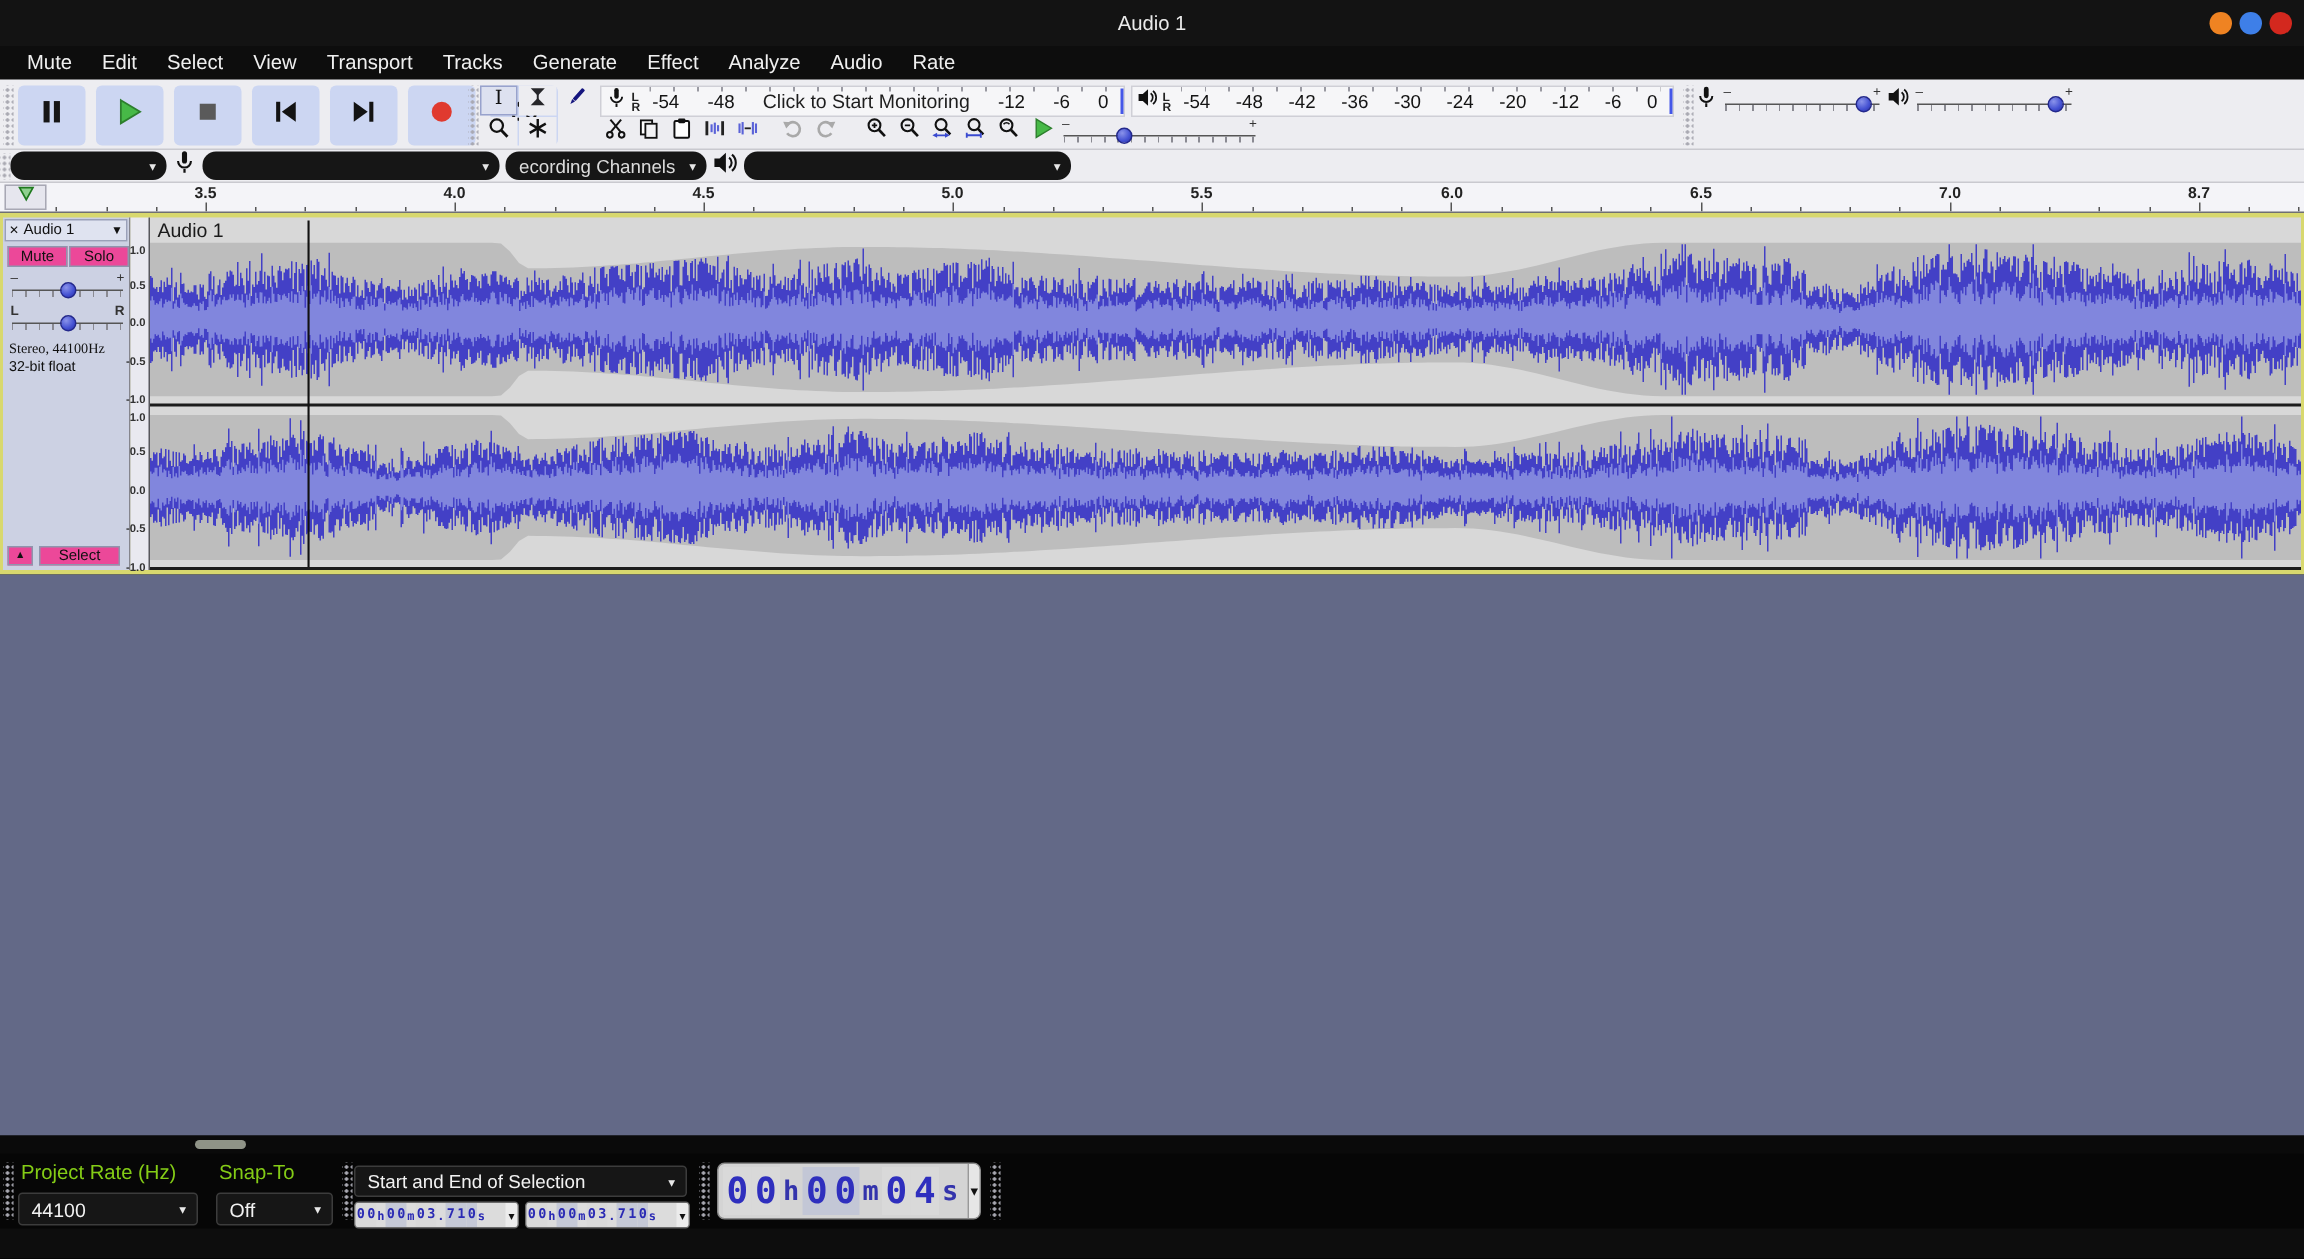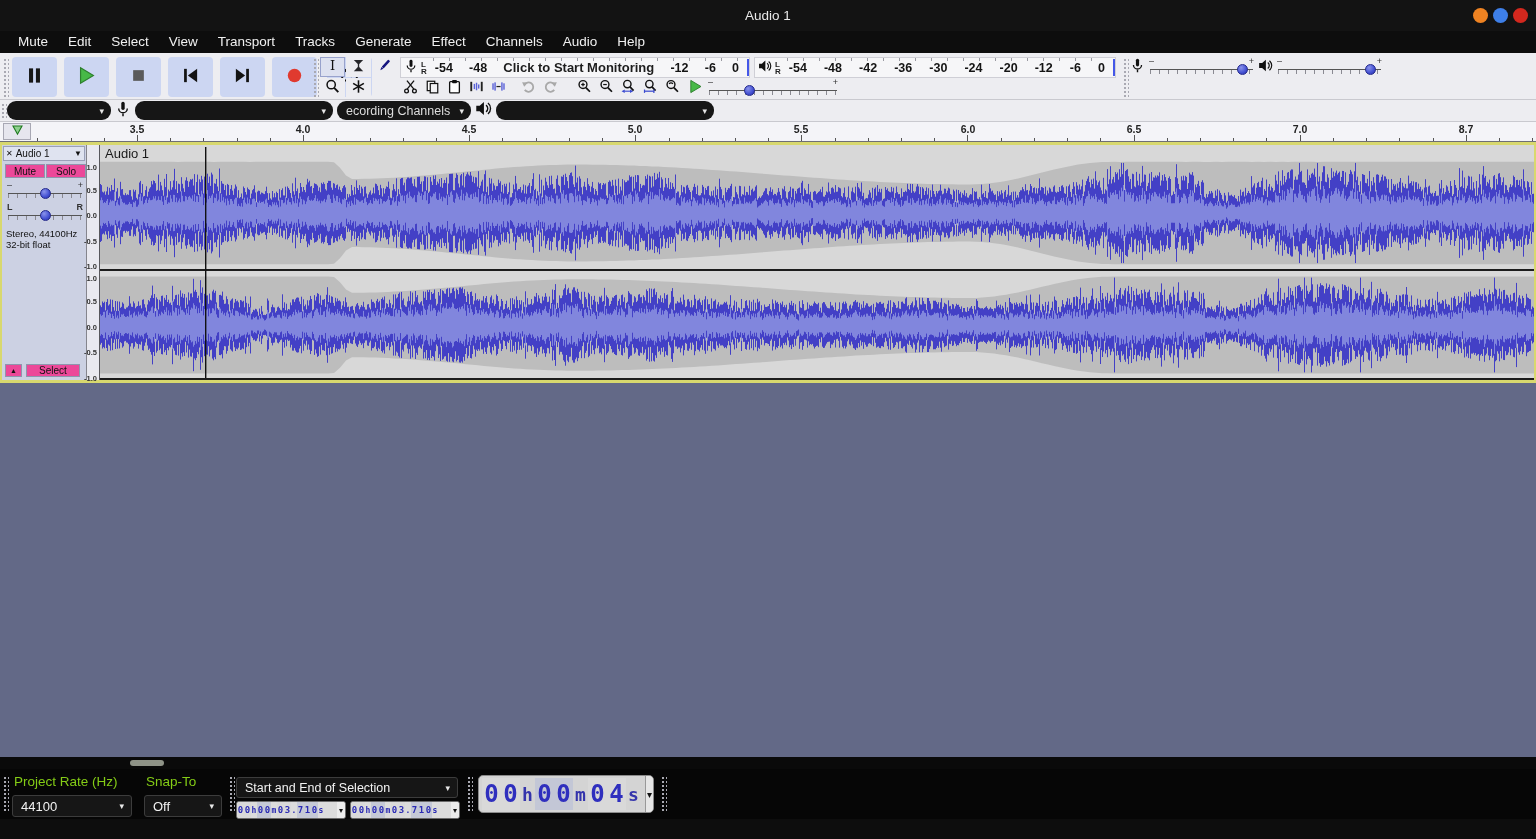--- a/index.html
+++ b/index.html
@@ -15,21 +15,21 @@
   .menubar{left:0;top:31px;width:1536px;height:22px;background:#0d0d0d;display:flex;align-items:center;padding-left:8px;box-sizing:border-box;}
   .menu-item{color:#f0f0f0;font-size:13.5px;padding:0 10px;line-height:22px;cursor:default;}
   
   .toolbar{left:0;top:53px;width:1536px;height:47px;background:#ededf1;border-bottom:1px solid #c9c9cf;box-sizing:border-box;}
   .grip{width:7px;background-image:radial-gradient(circle,#a9a9b2 1px,transparent 1.3px);background-size:4px 4px;background-position:1px 1px;}
   .tbtn{width:45px;height:40px;background:#ccd6f2;border-radius:4px;display:flex;align-items:center;justify-content:center;}
   .tool-cell{width:25px;height:20px;display:flex;align-items:center;justify-content:center;border:1px solid transparent;box-sizing:border-box;background:#ededf1;}
   .tool-cell.sel{background:#dde1f0;border-color:#98a2cc;}
   .icon-cell{width:21px;height:20px;display:flex;align-items:center;justify-content:center;}
   .meter{background:#f6f6f8;border:1px solid #cfcfd6;box-sizing:border-box;display:flex;align-items:center;height:21px;}
-  .meter-scale{flex:1;display:flex;align-items:center;justify-content:space-between;padding:0 6px;position:relative;height:100%;font-weight:bold;}
+  .meter-scale{flex:1;display:flex;align-items:center;justify-content:space-between;padding:0 6px;position:relative;height:100%;}
   .meter-scale::before{content:"";position:absolute;left:4px;right:4px;top:0;height:3px;
      background:repeating-linear-gradient(90deg,#9a9aa2 0 1px,transparent 1px 16px);}
   .meter-num{font-size:12.5px;color:#141414;}
   .monitor-text{font-size:13px;color:#1d1d1d;text-align:center;}
   .lr{display:flex;flex-direction:column;font-size:8px;line-height:7px;font-weight:bold;color:#222;padding:0 2px;}
   .clipline{width:2px;height:17px;background:#4457e8;margin-left:2px;}
   .slider{position:relative;height:20px;}
   .slider .rail{position:absolute;left:0;right:0;top:12px;height:1px;background:#555;}
   .slider .ticks{position:absolute;left:0;right:0;top:13px;height:4px;
      background:repeating-linear-gradient(90deg,#8a8a92 0 1px,transparent 1px 9px);}
@@ -90,23 +90,23 @@
 
   <div class="abs menubar" id="menubar">
       <div class="menu-item">Mute</div>
       <div class="menu-item">Edit</div>
       <div class="menu-item">Select</div>
       <div class="menu-item">View</div>
       <div class="menu-item">Transport</div>
       <div class="menu-item">Tracks</div>
       <div class="menu-item">Generate</div>
       <div class="menu-item">Effect</div>
-      <div class="menu-item">Channels</div>
+      <div class="menu-item">Analyze</div>
       <div class="menu-item">Audio</div>
-      <div class="menu-item">Help</div>
+      <div class="menu-item">Rate</div>
     </div>
 
   <div class="abs toolbar" id="toolbar">
       <div class="abs grip" style="left: 2px; top: 4px; height: 40px;"></div>
       <div class="abs tbtn" title="Pause" style="left: 12px; top: 4px;">
         <span><svg width="19" height="19" viewBox="0 0 16 16">
             <rect x="3.4" y="2" width="3.4" height="12" fill="#161616"></rect>
             <rect x="9.2" y="2" width="3.4" height="12" fill="#161616"></rect>
           </svg></span>
       </div>
@@ -479,21 +479,21 @@
         </div>
         <div class="abs" style="left: 6px; top: 58px;">
           <div class="slider" style="width: 74px;">
             <div class="rail"></div>
             <div class="ticks"></div>
             <span class="minus" style="font-weight: bold;">L</span>
             <span class="plus" style="font-weight: bold;">R</span>
             <div class="knob" style="left: 32px;"></div>
           </div>
         </div>
-        <div class="abs" style="left: 4px; top: 83px; font-size: 9.5px;">Stereo, 44100Hz</div>
+        <div class="abs" style="left: 4px; top: 83px; font-size: 9.5px; font-family: Liberation Serif, serif;">Stereo, 44100Hz</div>
         <div class="abs" style="left: 4px; top: 94px; font-size: 9.5px;">32-bit float</div>
         <div class="tp-btn abs" style="left: 3px; top: 219px; width: 17px; height: 13px;">
           <span style="font-size:7px">▲</span>
         </div>
         <div class="tp-btn abs" style="left: 24px; top: 219px; width: 54px; height: 13px;">Select</div>
       </div>
     <div class="vruler" id="vruler">
         <div class="vr-num" style="top: 22px;">1.0</div>
         <div class="vr-num" style="top: 45px;">0.5</div>
         <div class="vr-num" style="top: 70px;">0.0</div>

